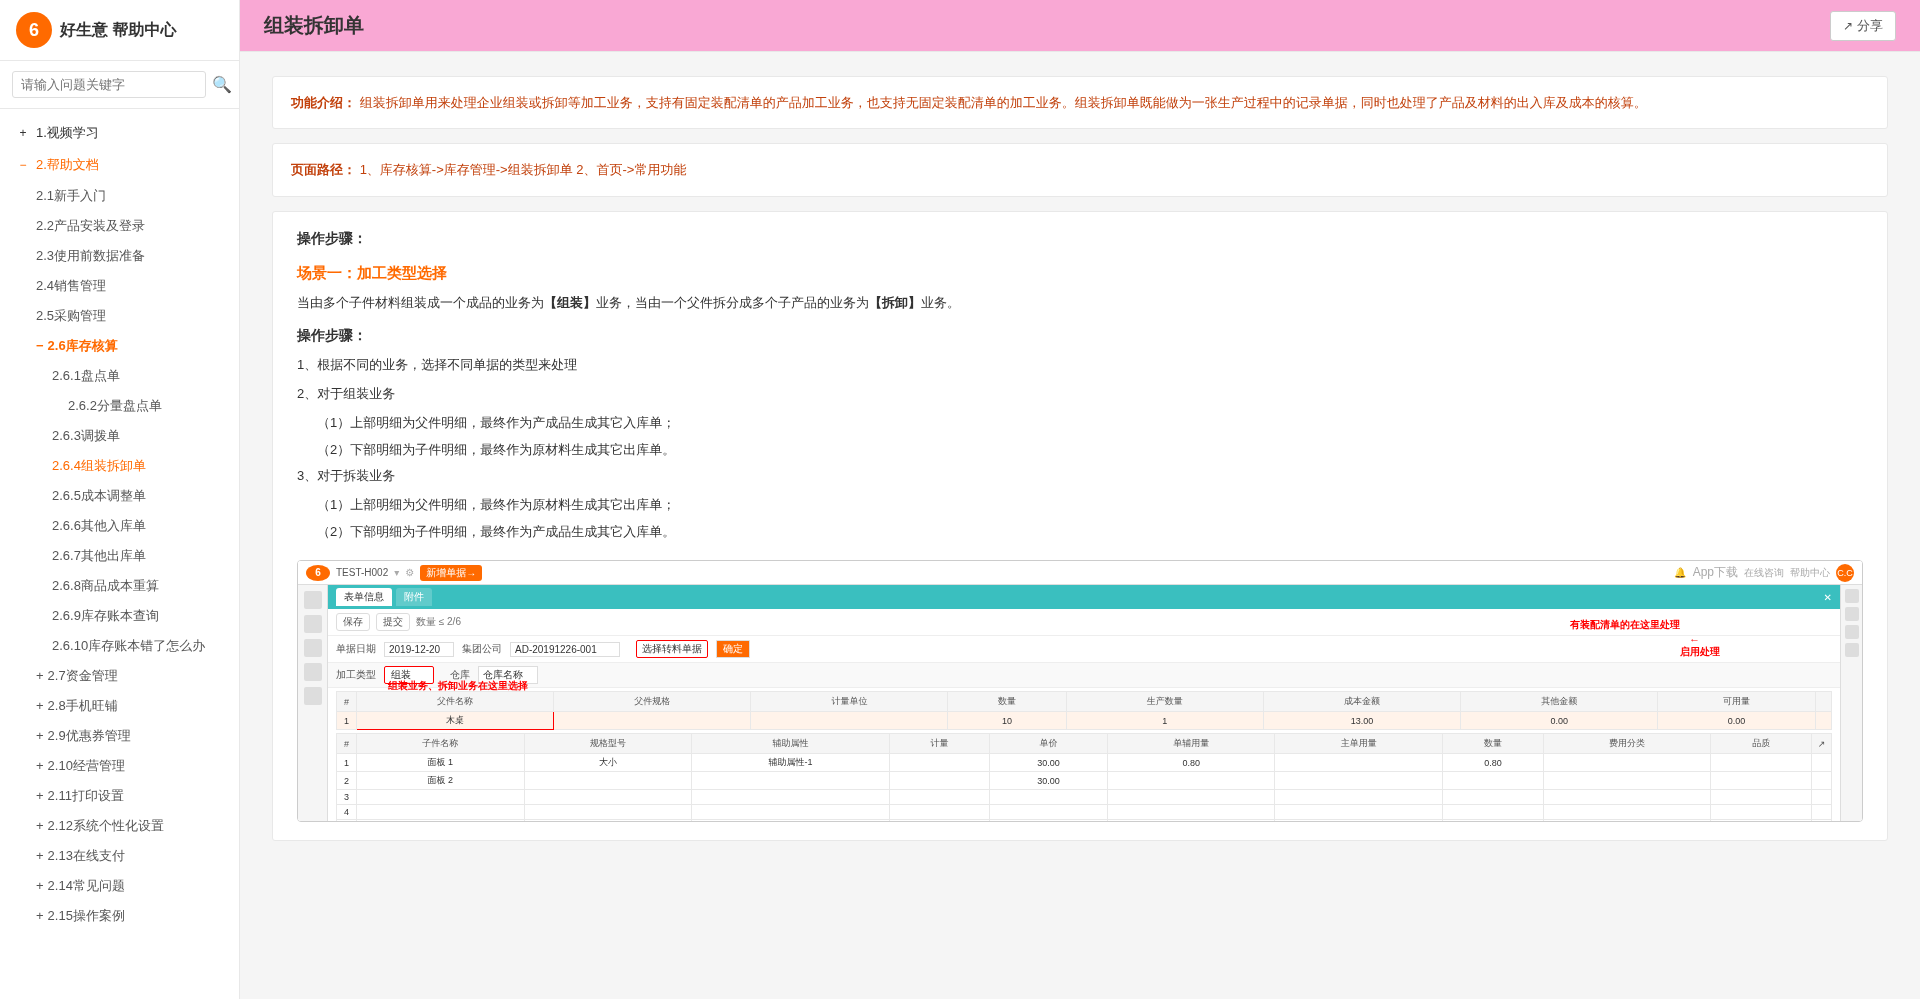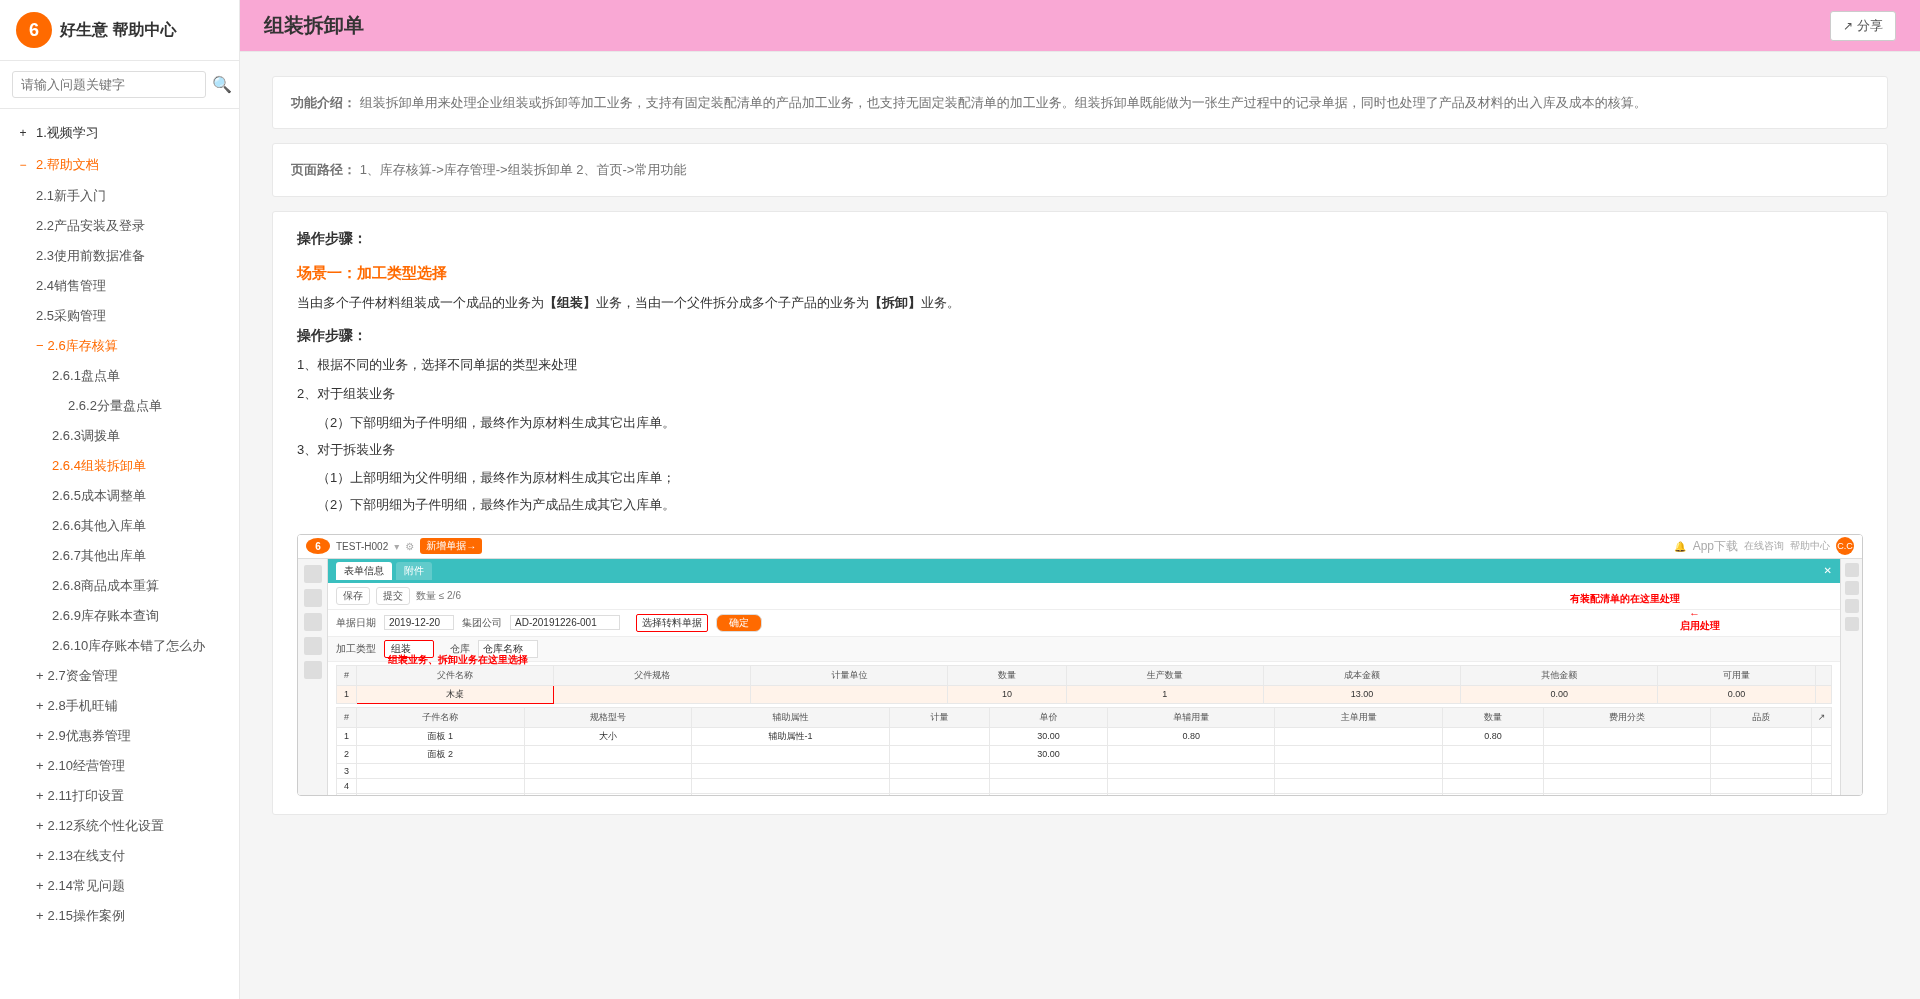--- a/index.html
+++ b/index.html
@@ -130,21 +130,21 @@
     }
 
     .info-box {
       background: #fff;
       border: 1px solid #e8e8e8;
       border-radius: 3px;
       padding: 14px 18px;
       margin-bottom: 14px;
       font-size: 13px;
       line-height: 1.8;
-      color: #737373;
+      color: #c2410c;
     }
 
     .section-title {
       font-size: 14px;
       font-weight: bold;
       color: #333;
       margin-bottom: 12px;
     }
     .section-title-orange {
       color: #ff6a00;
@@ -253,21 +253,21 @@
     </div>
     <div class="nav-item orange-dot" style="color:#ff6a00;">
       <span class="nav-icon" style="color:#ff6a00;">−</span>
       <span>2.帮助文档</span>
     </div>
     <div class="nav-sub-item">2.1新手入门</div>
     <div class="nav-sub-item">2.2产品安装及登录</div>
     <div class="nav-sub-item">2.3使用前数据准备</div>
     <div class="nav-sub-item">2.4销售管理</div>
     <div class="nav-sub-item">2.5采购管理</div>
-    <div class="nav-sub-item" style="color:#ff6a00; font-weight:normal;">
+    <div class="nav-sub-item" style="color:#ff6a00; font-weight:bold;">
       <span style="margin-right:4px;">−</span>2.6库存核算
     </div>
     <div class="nav-sub-item" style="padding-left:52px;">2.6.1盘点单</div>
     <div class="nav-sub-item" style="padding-left:68px;">2.6.2分量盘点单</div>
     <div class="nav-sub-item" style="padding-left:52px;">2.6.3调拨单</div>
     <div class="nav-sub-item active-sub" style="padding-left:52px; color:#ff6a00;">2.6.4组装拆卸单</div>
     <div class="nav-sub-item" style="padding-left:52px;">2.6.5成本调整单</div>
     <div class="nav-sub-item" style="padding-left:52px;">2.6.6其他入库单</div>
     <div class="nav-sub-item" style="padding-left:52px;">2.6.7其他出库单</div>
     <div class="nav-sub-item" style="padding-left:52px;">2.6.8商品成本重算</div>
@@ -332,20 +332,21 @@
 
       <div class="content-text">
         当由多个子件材料组装成一个成品的业务为<b>【组装】</b>业务，当由一个父件拆分成多个子产品的业务为<b>【拆卸】</b>业务。
       </div>
 
       <div class="section-title" style="margin-top:12px; margin-bottom:8px;">操作步骤：</div>
 
       <div class="step-item">1、根据不同的业务，选择不同单据的类型来处理</div>
 
       <div class="step-item">2、对于组装业务</div>
+      <div class="sub-step-item">（1）上部明细为父件明细，最终作为产成品生成其它入库单；</div>
       <div class="sub-step-item">（2）下部明细为子件明细，最终作为原材料生成其它出库单。</div>
 
       <div class="step-item">3、对于拆装业务</div>
       <div class="sub-step-item">（1）上部明细为父件明细，最终作为原材料生成其它出库单；</div>
       <div class="sub-step-item">（2）下部明细为子件明细，最终作为产成品生成其它入库单。</div>
 
       <div class="screenshot-container">
         <div class="screenshot-inner">
 
           <div class="mock-app">
@@ -392,21 +393,21 @@
                 <div style="padding:4px 8px;display:flex;align-items:center;gap:8px;border-bottom:1px solid #eee;flex-wrap:wrap;background:#fff;position:relative;">
                   <span style="font-size:10px;color:#555;">单据日期</span>
                   <div style="border:1px solid #ddd;padding:1px 4px;font-size:10px;color:#333;min-width:70px;">2019-12-20</div>
                   <span style="font-size:10px;color:#555;">集团公司</span>
                   <div style="border:1px solid #ddd;padding:1px 4px;font-size:10px;color:#333;min-width:110px;">AD-20191226-001</div>
 
                   <div style="position:absolute;top:-18px;right:160px;color:red;font-size:10px;font-weight:bold;white-space:nowrap;">有装配清单的在这里处理</div>
                   <div style="position:absolute;top:-4px;right:140px;color:red;font-size:11px;">←</div>
 
                   <div style="border:1.5px solid red;padding:1px 5px;font-size:10px;color:#333;border-radius:2px;margin-left:8px;">选择转料单据</div>
-                  <div style="border:1px solid #ddd;background:#ff6a00;color:#fff;border-radius:7px;padding:1px 12px;font-size:10px;">确定</div>
+                  <div style="border:1px solid #ddd;background:#ff6a00;color:#fff;border-radius:1px;padding:1px 6px;font-size:10px;">确定</div>
                 </div>
 
                 <div style="padding:3px 8px;display:flex;align-items:center;gap:8px;border-bottom:1px solid #eee;background:#f9f9f9;position:relative;">
                   <span style="font-size:10px;color:#555;">加工类型</span>
                   <div style="border:1.5px solid red;padding:1px 6px;font-size:10px;color:#333;border-radius:2px;background:#fff;min-width:50px;">组装</div>
                   <span style="font-size:10px;color:#555;margin-left:8px;">仓库</span>
                   <div style="border:1px solid #ddd;padding:1px 4px;font-size:10px;color:#333;min-width:60px;background:#fff;">仓库名称</div>
 
                   <div style="position:absolute;left:60px;top:16px;color:red;font-size:10px;font-weight:bold;white-space:nowrap;">组装业务、拆卸业务在这里选择</div>
 

